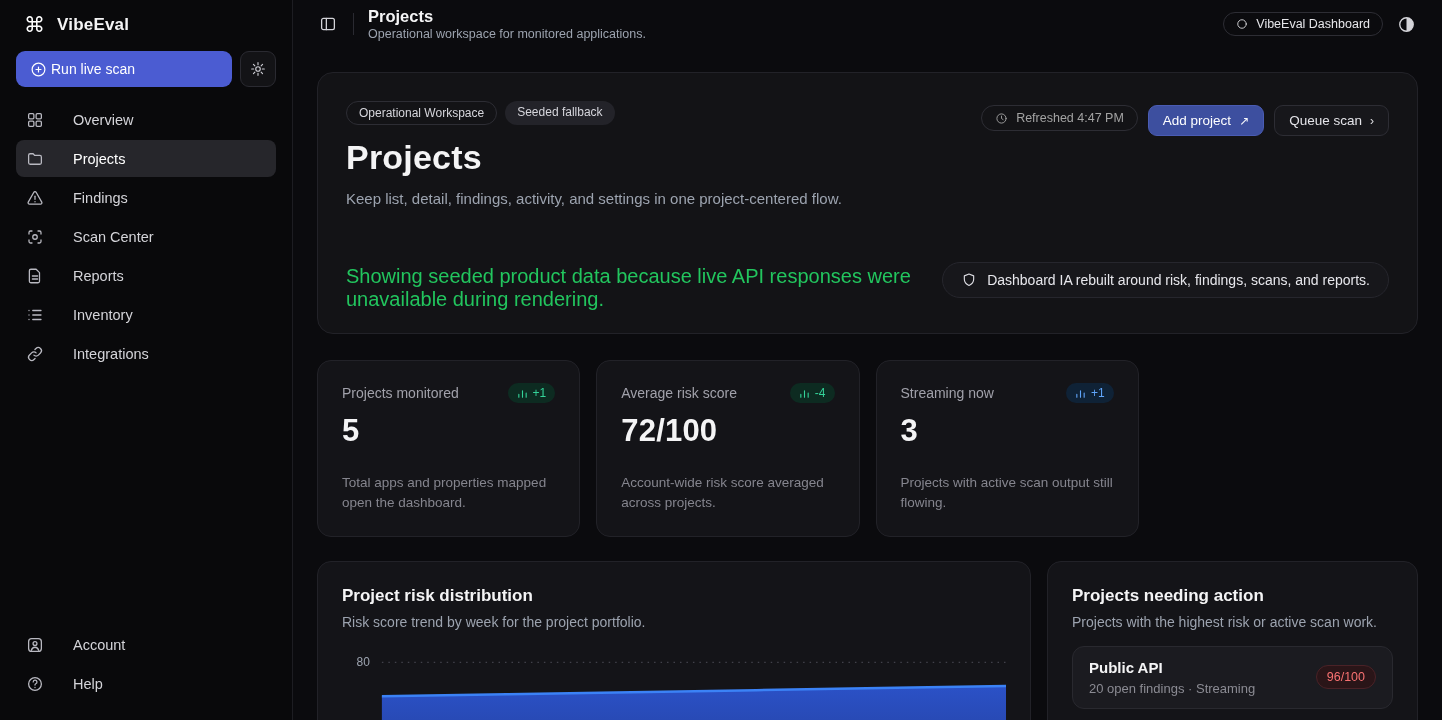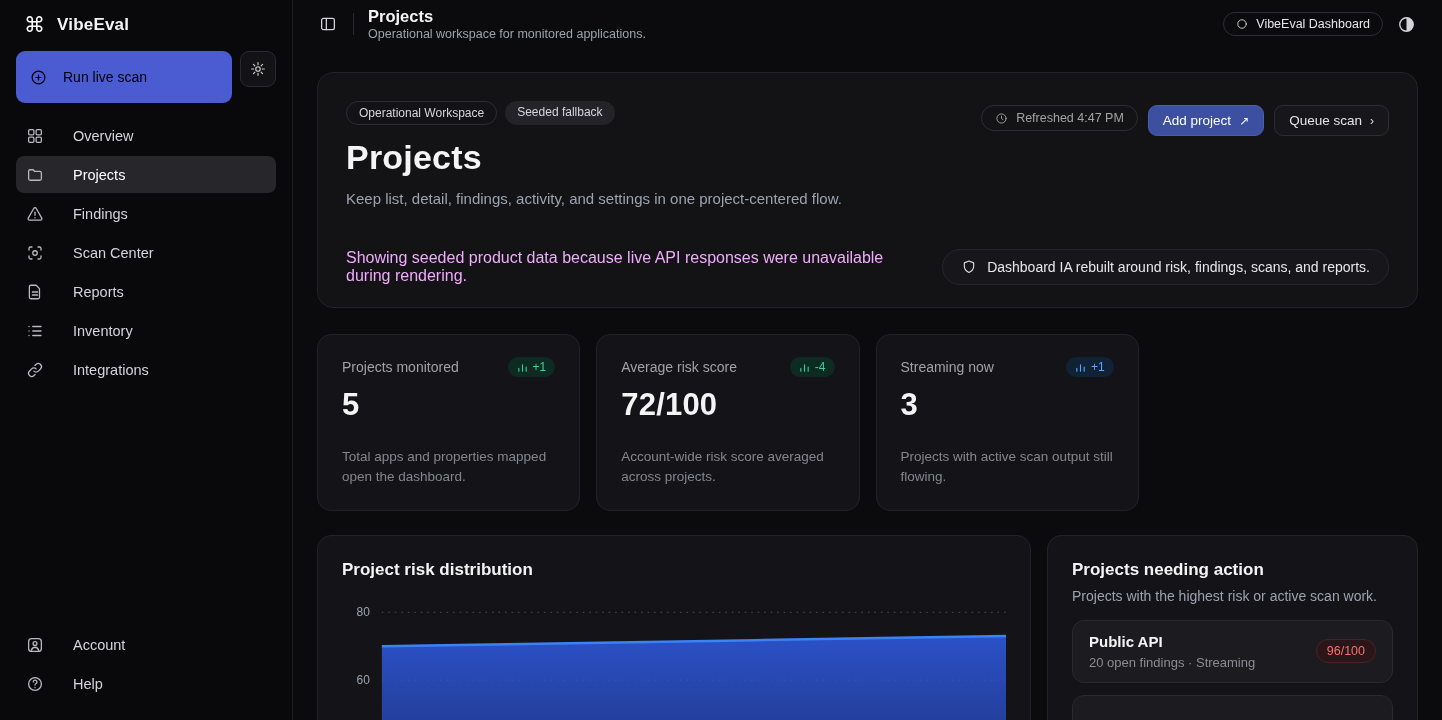--- a/index.html
+++ b/index.html
@@ -13,22 +13,22 @@
   
   .sidebar {
     width:293px; flex:none; background:#09090b; border-right:1px solid #1d1d22;
     display:flex; flex-direction:column; padding:0 16px 18px;
   }
   .logo-row { display:flex; align-items:center; gap:12px; padding:14px 8px 16px; }
   .logo-glyph { font-size:21px; line-height:1; color:#fff; }
   .logo-name { font-size:17px; font-weight:700; letter-spacing:.2px; }
   .scan-row { display:flex; gap:8px; margin-bottom:14px; }
   .run-scan {
-    flex:1; display:flex; align-items:center; gap:16px; height:52px; padding:0 14px;
-    background:#4b5cd2; border:none; border-radius:9px; color:#000000; font-size:14px;
+    flex:1; display:flex; align-items:center; gap:4px; height:36px; padding:0 14px;
+    background:#4b5cd2; border:none; border-radius:9px; color:#ffffff; font-size:14px;
     font-family:inherit; cursor:pointer;
   }
   .scan-config {
     width:36px; height:36px; flex:none; background:#131316; border:1px solid #2a2a31;
     border-radius:9px; color:#cfcfd6; display:flex; align-items:center; justify-content:center; cursor:pointer;
   }
   .nav { display:flex; flex-direction:column; gap:2px; }
   .nav-item {
     display:flex; align-items:center; gap:29px; height:37px; padding:0 10px;
     border-radius:8px; color:#d4d4d9; cursor:pointer; font-size:14.5px;
@@ -66,21 +66,21 @@
   .hero-subtitle { margin-top:13px; font-size:15px; color:#9ca3af; }
   .hero-actions { display:flex; align-items:flex-start; gap:10px; padding-top:4px; }
   .refresh-pill { display:flex; align-items:center; gap:8px; border:1px solid #2d2d34; background:transparent;
     border-radius:999px; padding:5px 13px; font-size:12.5px; color:#a3a3a3; cursor:default; }
   .btn { font-family:inherit; font-size:13.5px; border-radius:9px; height:31px; padding:0 14px;
     display:flex; align-items:center; gap:8px; cursor:pointer; }
   .btn-primary { background:#3d4f9f; border:1px solid #4a5cb4; color:#fff; }
   .btn-ghost { background:#17171b; border:1px solid #2d2d34; color:#e4e4e9; }
   .btn .arrow { font-size:12px; opacity:.95; }
   .hero-bottom { margin-top:42px; display:flex; justify-content:space-between; align-items:center; gap:24px; }
-  .notice { font-size:16px; color:#f0abfc; }
+  .notice { font-size:20px; color:#22c55e;margin-top:16px; }
   .callout-pill { display:flex; align-items:center; gap:10px; background:#17171b; border:1px solid #26262d;
     border-radius:999px; padding:9px 18px; font-size:14px; color:#e7e7ec; flex:none; }
   .callout-pill .sh { width:16px; height:16px; color:#dcdce2; }
 
   
   .stats { display:grid; grid-template-columns:repeat(4,1fr); gap:16px; margin-top:26px; }
   .stat-card { background:#141418; border:1px solid #222228; border-radius:14px; padding:22px 24px 22px; }
   .stat-head { display:flex; justify-content:space-between; align-items:center; }
   .stat-label { font-size:14px; color:#a1a1aa; }
   .delta { display:flex; align-items:center; gap:5px; font-size:12px; border-radius:999px; padding:3px 9px; }
@@ -351,20 +351,21 @@
             </span>
           </div>
           <div class="stat-value">3</div>
           <div class="stat-desc">Projects with active scan output still flowing.</div>
         </div>
       </section>
 
       <section class="bottom">
         <div class="panel-card">
           <div class="card-title">Project risk distribution</div>
+          <div class="card-subtitle">Risk score trend by week for the project portfolio.</div>
           <div class="chart-wrap">
             <svg viewBox="0 0 666 250" width="100%" height="250">
               <defs>
                 <linearGradient id="areaGrad" x1="0" y1="0" x2="0" y2="1">
                   <stop offset="0" stop-color="#2f5ce6" stop-opacity="0.85"></stop>
                   <stop offset="1" stop-color="#2443b8" stop-opacity="0.5"></stop>
                 </linearGradient>
               </defs>
             <line x1="40" x2="666" y1="14" y2="14" class="gridline"></line>
                 <text x="28" y="18" text-anchor="end" class="ticklabel">80</text>

